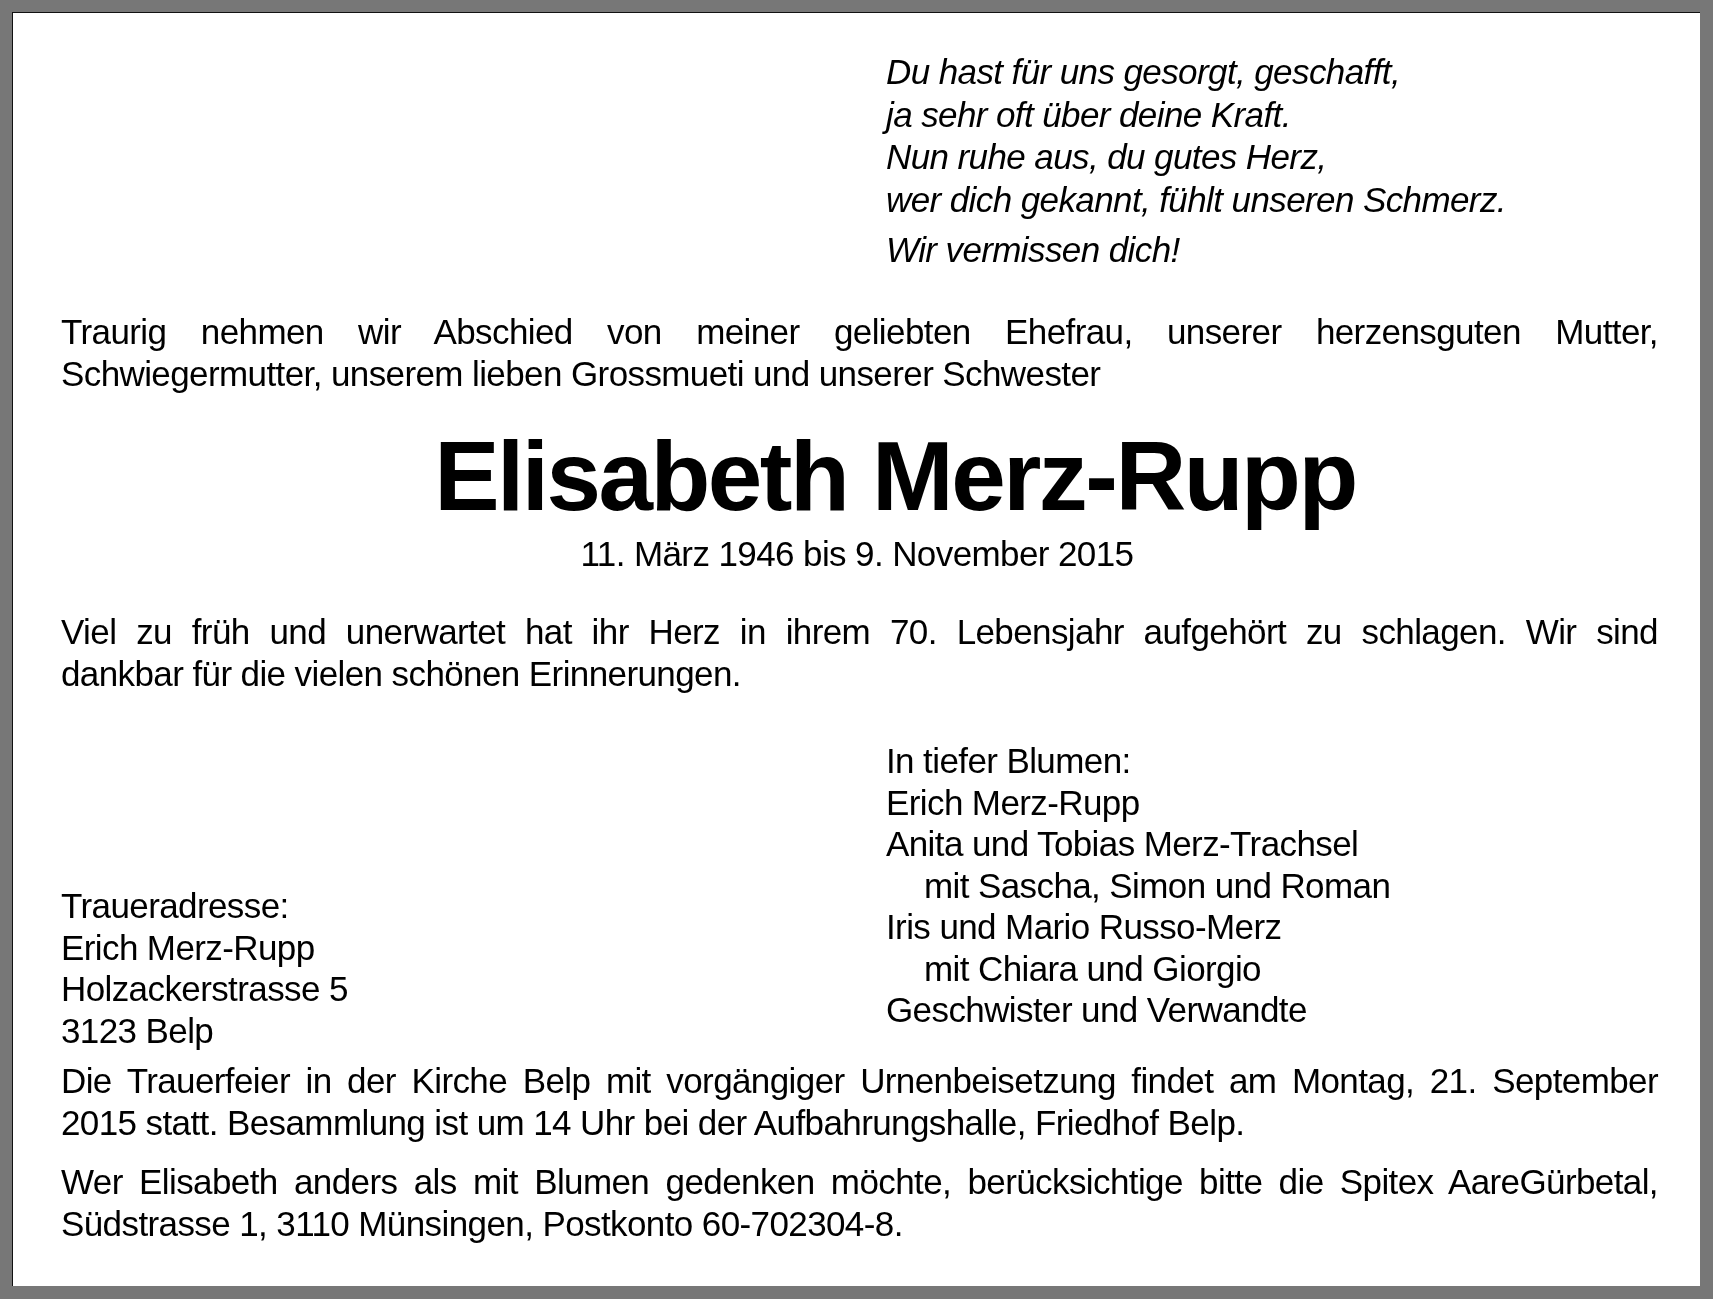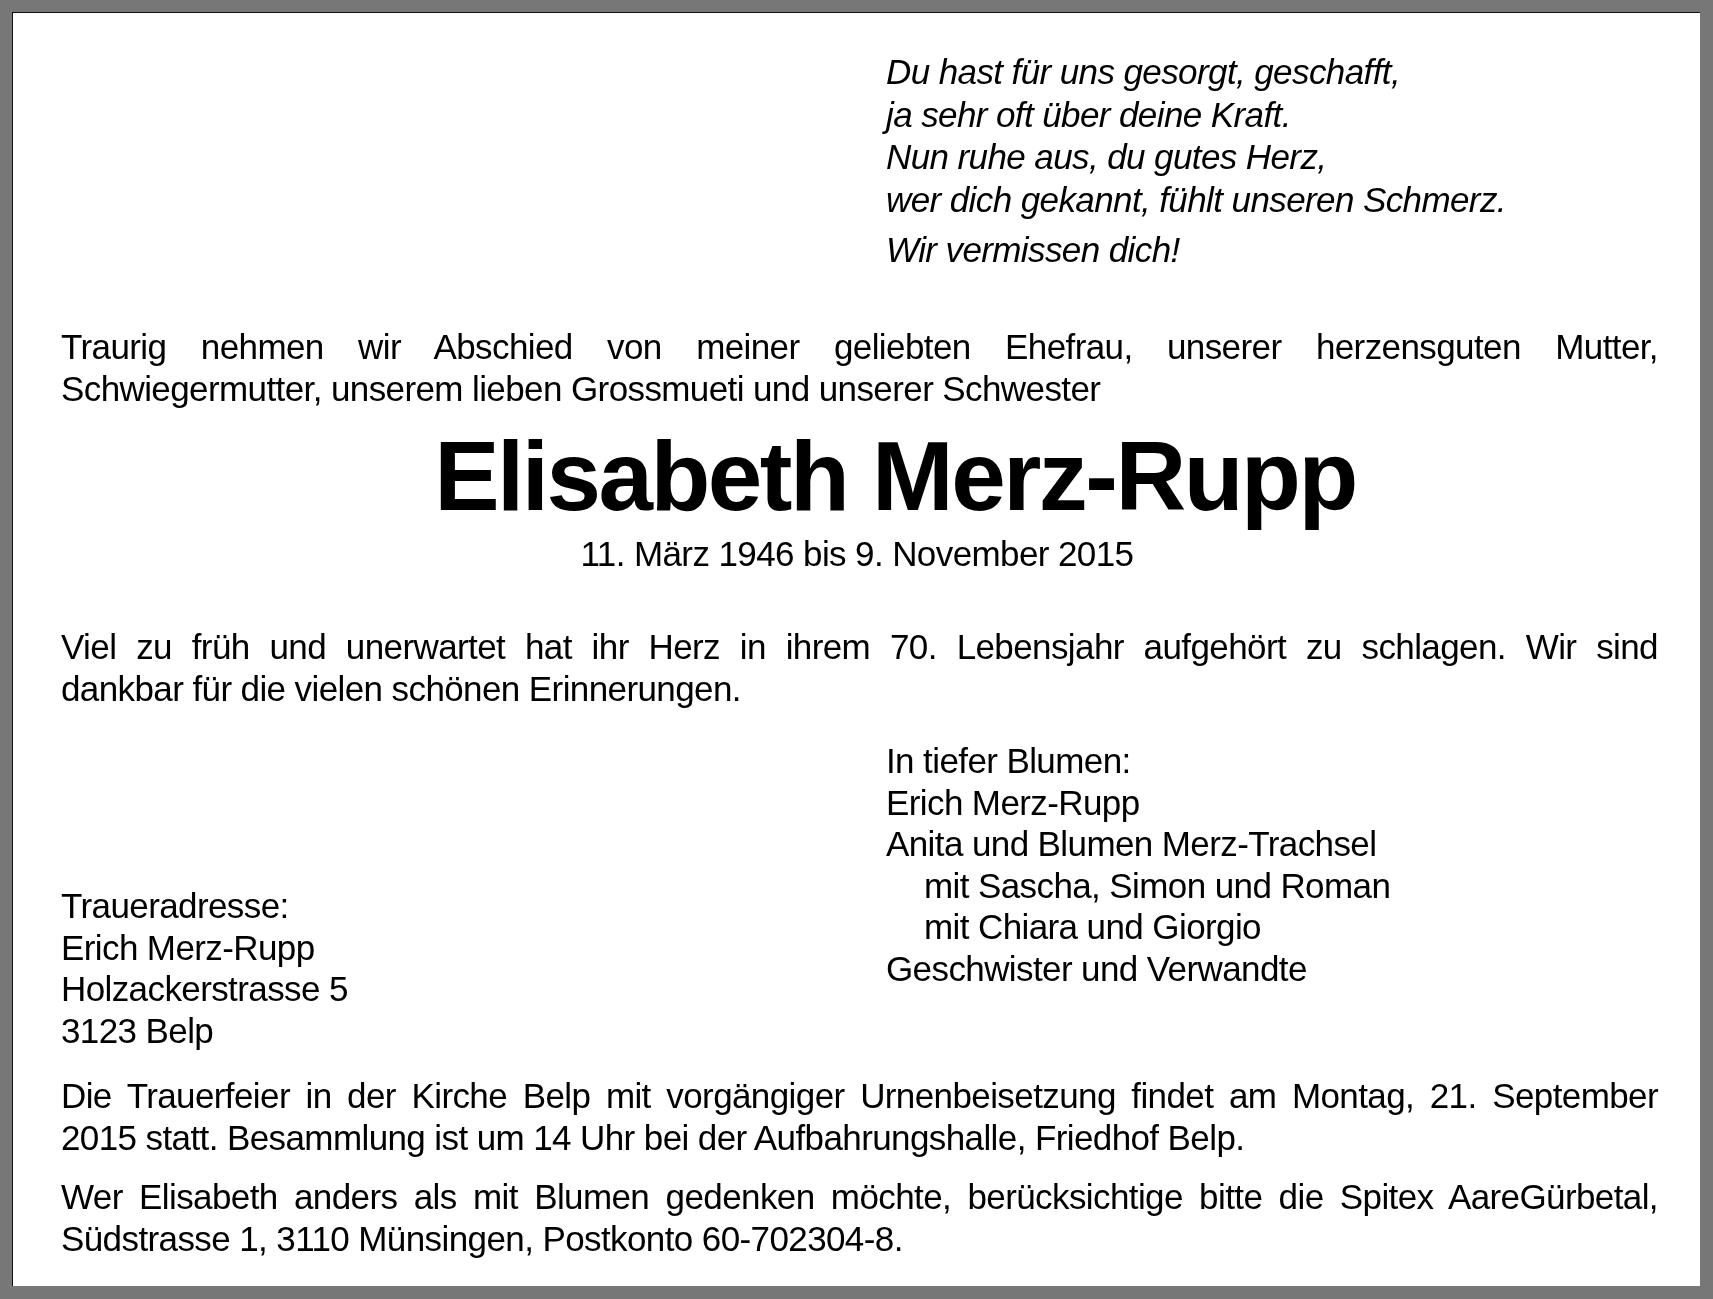--- a/index.html
+++ b/index.html
@@ -51,21 +51,20 @@
       height: 42px;
       line-height: 42px;
       font-style: italic;
     }
     .justified {
       left: 48px;
       width: 1597px;
       white-space: normal;
       text-align: justify;
       text-align-last: left;
-      margin-top: 15px;
     }
     .justified .jline {
       display: block;
       text-align: justify;
       text-align-last: justify;
     }
     .justified .lastline {
       display: block;
       text-align: left;
     }
@@ -132,22 +131,23 @@
   <div class="abs txt dates">11. März 1946 bis 9. November 2015</div>
 
   <div class="abs txt justified death-note">
     <span class="jline">Viel zu früh und unerwartet hat ihr Herz in ihrem 70. Lebensjahr aufgehört zu schlagen. Wir sind</span>
     <span class="lastline">dankbar für die vielen schönen Erinnerungen.</span>
   </div>
 
   <div class="abs txt mourners">
     <span class="row">In tiefer Blumen:</span>
     <span class="row">Erich Merz-Rupp</span>
-    <span class="row">Anita und Blumen Merz-Trachsel</span>
+    <span class="row">Anita und Tobias Merz-Trachsel</span>
     <span class="row indent">mit Sascha, Simon und Roman</span>
+    <span class="row">Iris und Mario Russo-Merz</span>
     <span class="row indent">mit Chiara und Giorgio</span>
     <span class="row">Geschwister und Verwandte</span>
   </div>
 
   <div class="abs txt address">
     <span class="row">Traueradresse:</span>
     <span class="row">Erich Merz-Rupp</span>
     <span class="row">Holzackerstrasse 5</span>
     <span class="row">3123 Belp</span>
   </div>

